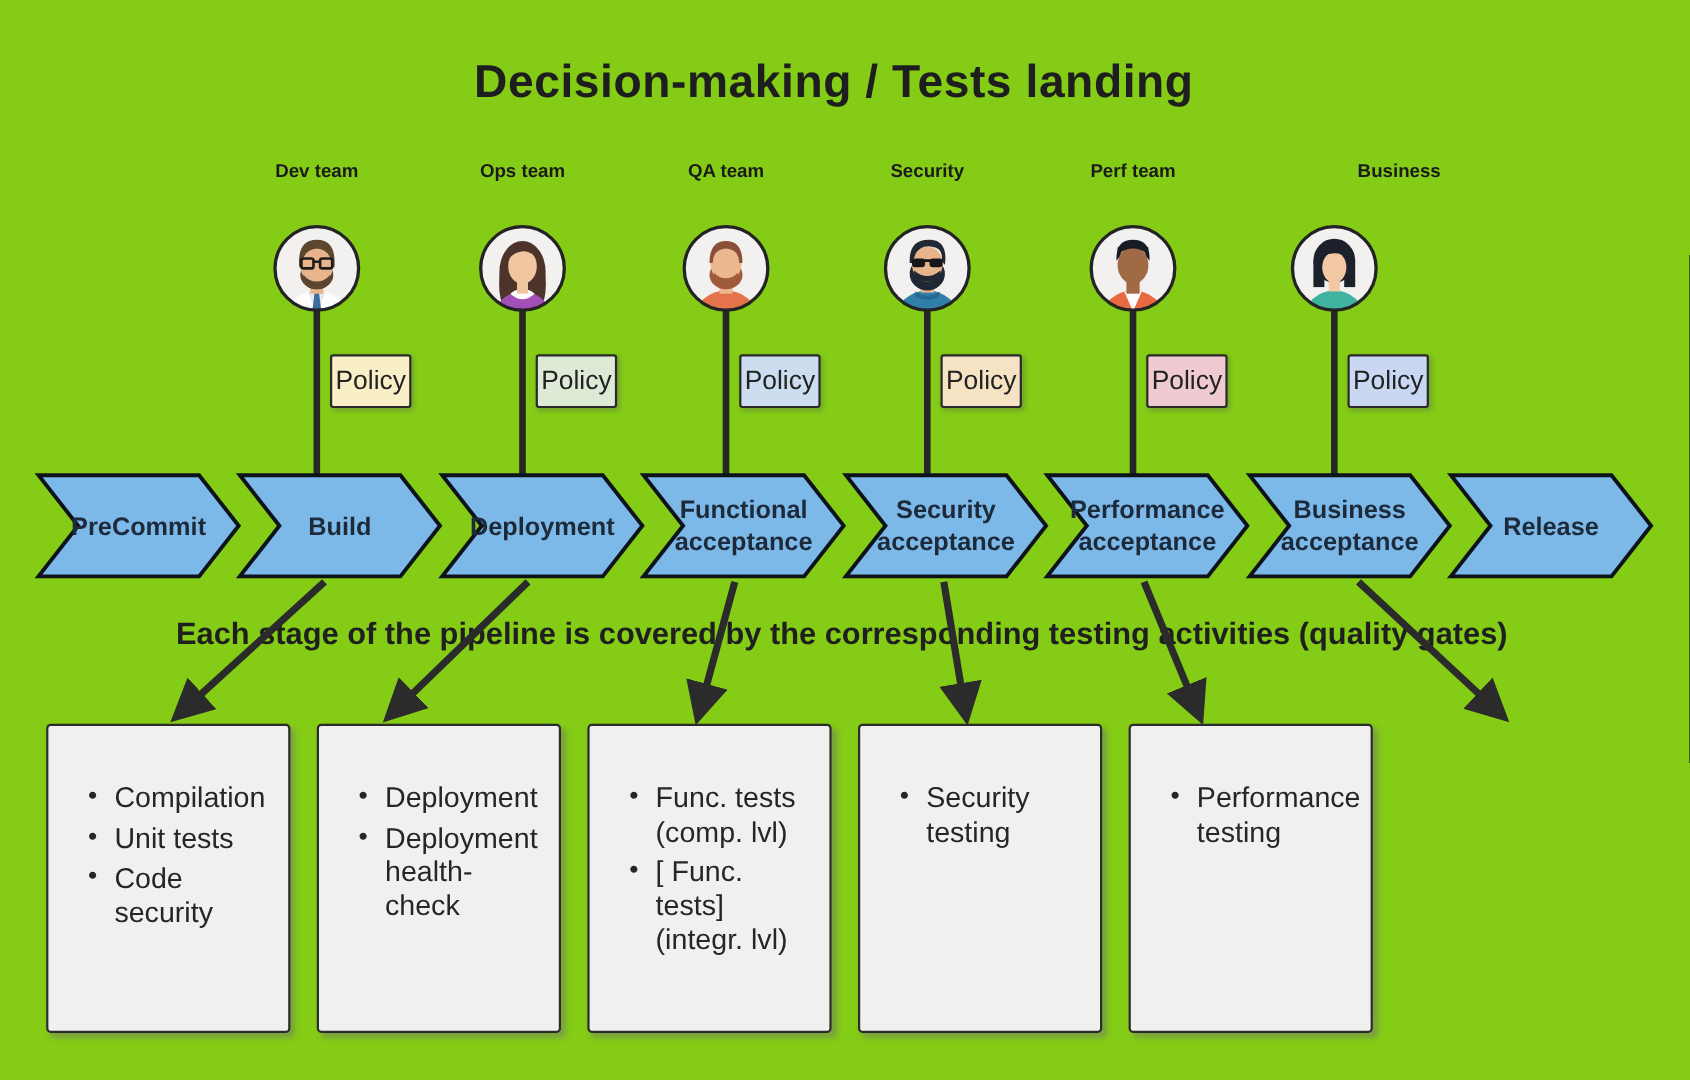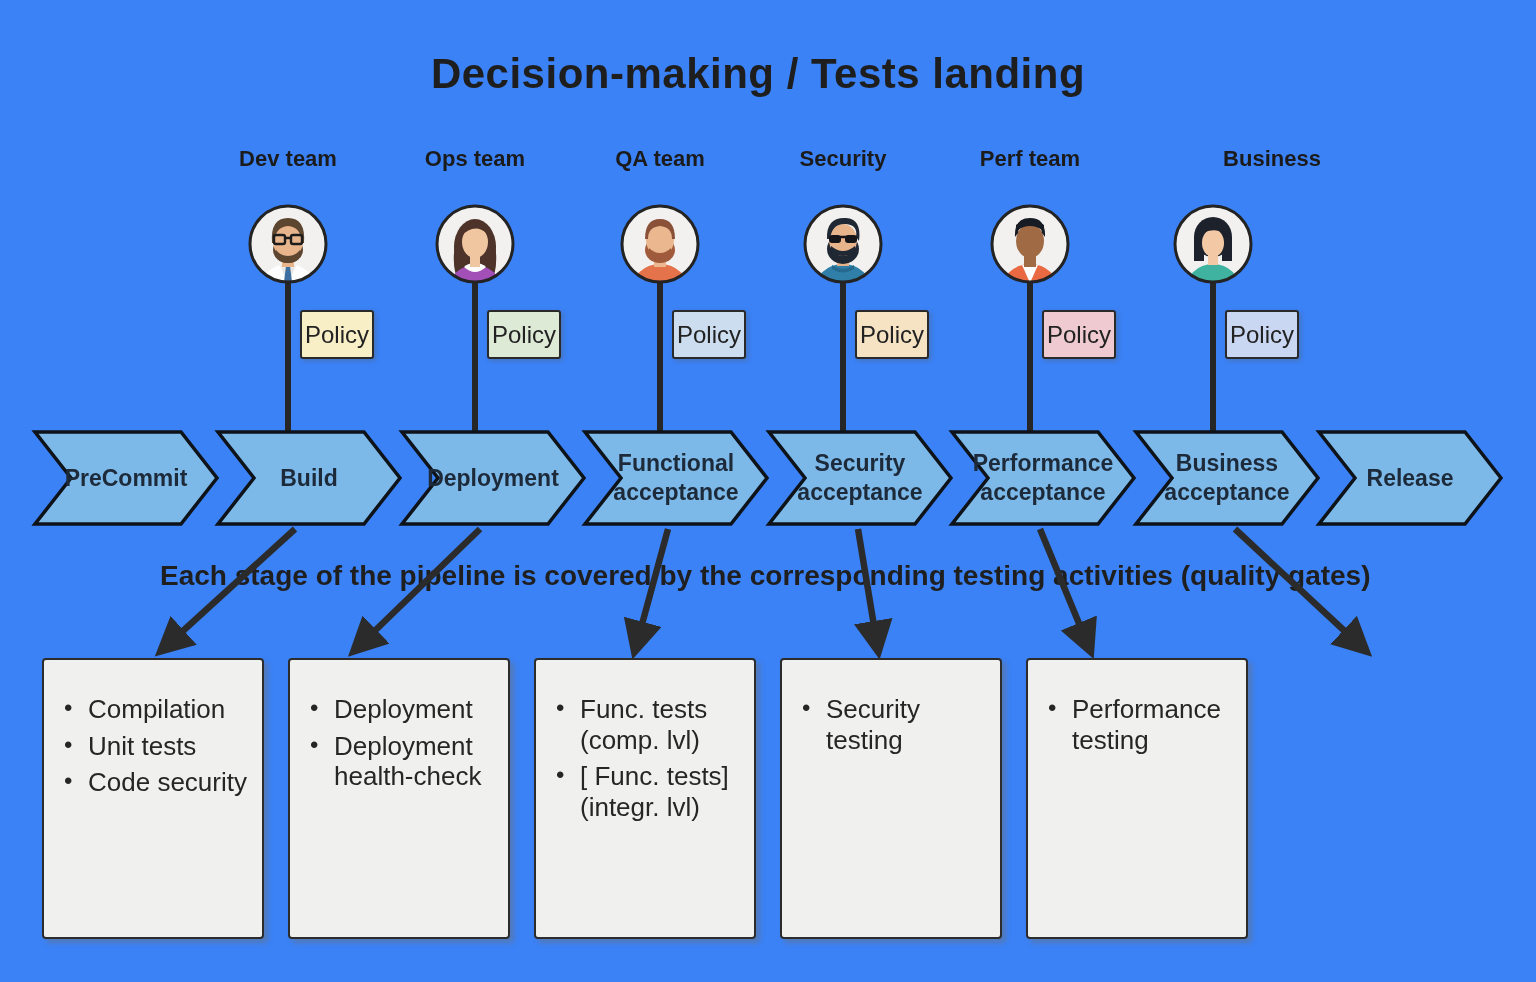--- a/index.html
+++ b/index.html
@@ -1,33 +1,33 @@
 <!DOCTYPE html>
 <html><head>
 <meta charset="utf-8">
 <style>
   html,body{margin:0;padding:0;background:#000;}
   #canvas{
-    position:relative;width:1536px;height:982px;background:#3b82f6;overflow:hidden;
+    position:relative;width:1536px;height:982px;background:#84cc16;overflow:hidden;
     font-family:"Liberation Sans", sans-serif;
   }
   .title{
     position:absolute;left:368px;top:50px;width:780px;text-align:center;
     font-size:42px;font-weight:700;color:#1e1e1e;letter-spacing:.5px;
   }
   .role-label{
     position:absolute;top:146px;width:160px;margin-left:-80px;text-align:center;
-    font-size:22px;font-weight:700;color:#1b1b1b;
+    font-size:17px;font-weight:700;color:#1b1b1b;
   }
   .vline{
     position:absolute;top:282px;width:6px;height:152px;margin-left:-3px;background:#262626;
   }
   .avatar{position:absolute;top:203px;margin-left:-41px;width:82px;height:82px;}
   .policy{
-    position:absolute;top:310px;width:70px;height:45px;margin-left:12px;
+    position:absolute;top:322px;width:70px;height:45px;margin-left:12px;
     border:2px solid #2a2a2a;border-radius:3px;
     display:flex;align-items:center;justify-content:center;
     font-size:24px;color:#222;box-shadow:2px 2px 4px rgba(90,90,90,.35);
   }
   #arrows{position:absolute;left:0;top:429px;}
   .stage-label{
     position:absolute;top:429px;height:98px;width:156px;
     display:flex;align-items:center;justify-content:center;text-align:center;
     font-size:23px;font-weight:700;color:#1d2a3a;line-height:1.25;
   }
@@ -35,21 +35,21 @@
     position:absolute;left:160px;top:560px;width:1290px;
     font-size:28px;font-weight:700;color:#1f1f1f;white-space:nowrap;overflow:hidden;
   }
   #connectors{position:absolute;left:0;top:525px;}
   .testbox{
     position:absolute;top:658px;width:222px;height:281px;background:#f0f0ef;
     border:2px solid #2c2c2c;border-radius:4px;box-sizing:border-box;
     box-shadow:4px 4px 5px rgba(110,110,110,.45);
     padding:34px 14px 0 18px;
   }
-  .testbox ul{list-style:none;margin:0;padding:0;}
+  .testbox ul{list-style:none;margin:16px;padding:0;}
   .testbox li{
     position:relative;padding-left:26px;margin-bottom:6px;
     font-size:26px;color:#262626;line-height:1.18;
   }
   .testbox li::before{
     content:"•";position:absolute;left:2px;top:0;font-size:24px;color:#262626;
   }
 </style>
 </head>
 <body>

